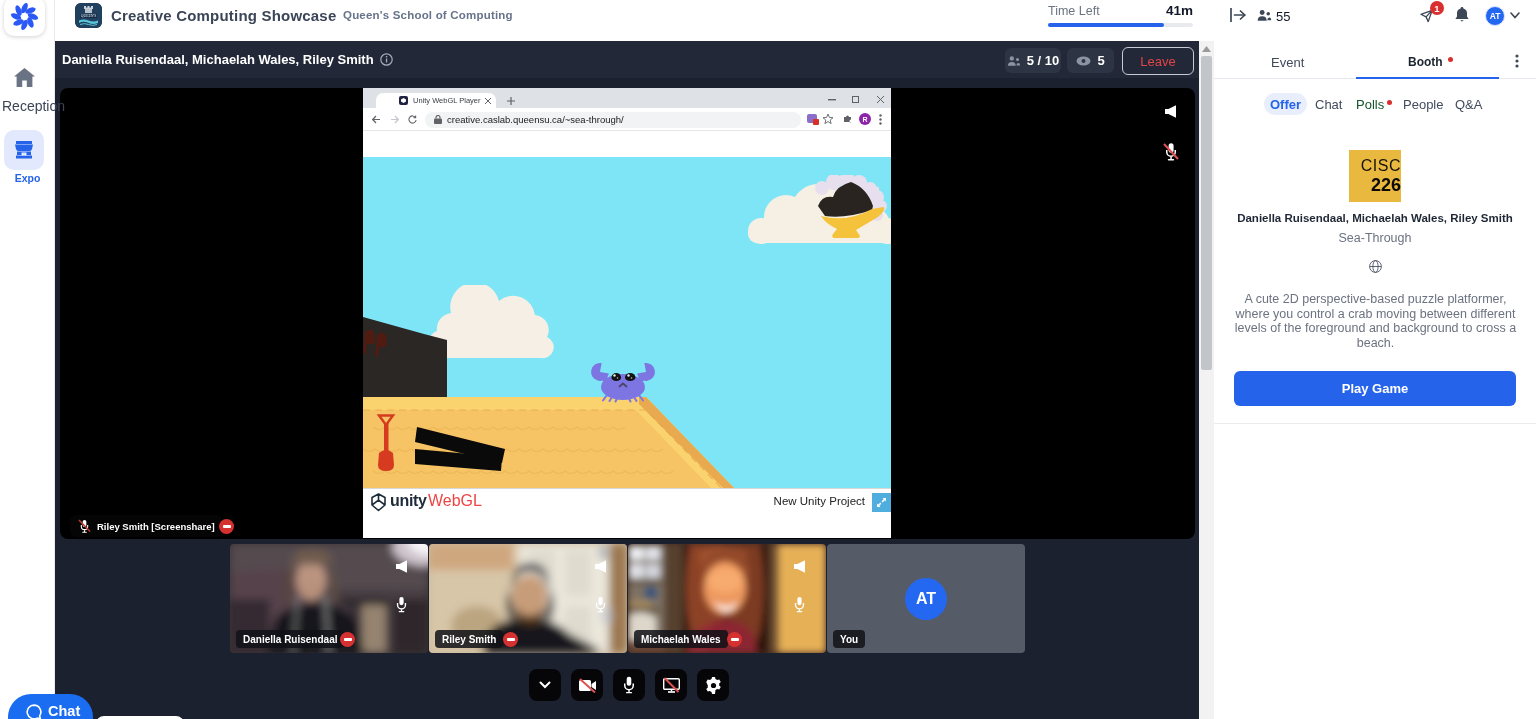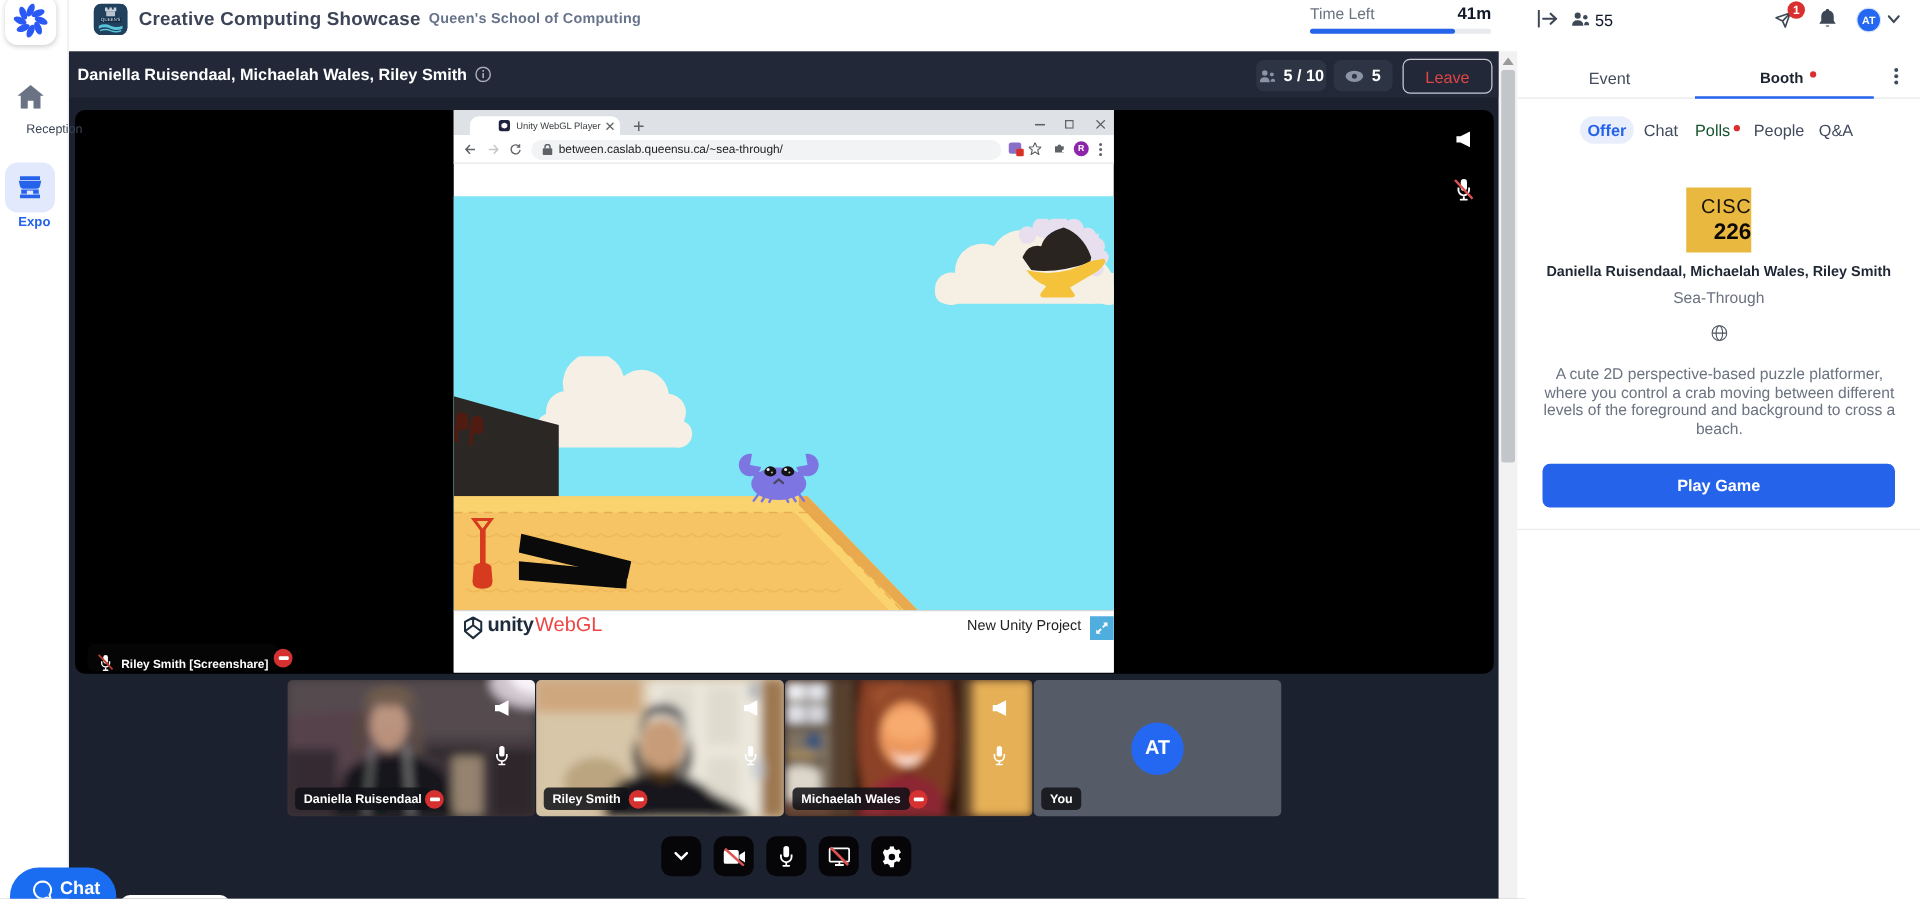--- a/index.html
+++ b/index.html
@@ -38,21 +38,21 @@
   </div>
 <div class="abs badge" style="left:1067px;top:48px;width:47px;height:25px">
 <svg width="15" height="10" viewBox="0 0 15 10">
       <ellipse cx="7.5" cy="5" rx="7" ry="4.5" fill="#8b93a5"></ellipse>
       <circle cx="7.5" cy="5" r="2" fill="#2d3444"></circle>
     </svg>
 <span>5</span>
   </div>
 <div class="abs" style="left:1122px;top:47px;width:70px;height:26px;border:1.5px solid #c6cbd4;border-radius:6px;color:#e14545;font-weight:normal;font-size:13px;display:flex;align-items:center;justify-content:center">Leave</div>
 
-<div class="abs" style="left:70px;top:515px;background:rgba(8,8,10,.6);border-radius:6px;height:22px;display:flex;align-items:flex-end;padding:0 8px;gap:6px">
+<div class="abs" style="left:70px;top:515px;background:rgba(8,8,10,.6);border-radius:6px;height:22px;display:flex;align-items:center;padding:0 8px;gap:6px">
 <svg width="13" height="14" viewBox="0 0 14 15">
       <g fill="#fff">
         <rect x="5" y="1" width="4" height="7.5" rx="2"></rect>
         <path d="M3 6.5 v1.5 a4 4 0 0 0 8 0 V6.5 h-1.2 v1.5 a2.8 2.8 0 0 1-5.6 0 V6.5Z"></path>
         <rect x="6.4" y="12" width="1.2" height="2"></rect>
         <rect x="4.5" y="13.6" width="5" height="1.2" rx=".6"></rect>
       </g>
       <line x1="1" y1="1" x2="13" y2="13.5" stroke="#c0392b" stroke-width="1.6"></line>
     </svg>
 <span style="color:#fff;font-size:9.5px;font-weight:bold">Riley Smith [Screenshare]</span>
@@ -104,21 +104,21 @@
       <path d="M1 4.5 H8 M5 1 L8.3 4.5 L5 8" fill="none" stroke="#c4c7cb" stroke-width="1.2"></path>
     </svg>
   <svg class="abs" style="left:45px;top:27px" width="9" height="9" viewBox="0 0 10 10">
       <path d="M8.5 3 A4 4 0 1 0 9 5.5 M8.5 0.5 V3 H6" fill="none" stroke="#5f6368" stroke-width="1.2"></path>
     </svg>
   <div class="abs" style="left:62px;top:23.5px;width:376px;height:16px;background:#f1f3f4;border-radius:8px"></div>
   <svg class="abs" style="left:71px;top:27px" width="8" height="9" viewBox="0 0 8 9">
       <rect y="3.5" width="8" height="5.5" rx="1" fill="#5f6368"></rect>
       <path d="M2 3.5 V2.5 a2 2 0 0 1 4 0 V3.5" fill="none" stroke="#5f6368" stroke-width="1.2"></path>
     </svg>
-  <div class="abs" style="left:84px;top:26px;font-size:9.5px;color:#202124">between.caslab.queensu.ca/~sea-through/</div>
+  <div class="abs" style="left:84px;top:26px;font-size:9.5px;color:#202124">creative.caslab.queensu.ca/~sea-through/</div>
   <div class="abs" style="left:444px;top:26px;width:10px;height:9px;background:#8a6fc8;border-radius:2px"></div>
   <div class="abs" style="left:450px;top:31px;width:6px;height:6px;background:#d93025;border-radius:1px"></div>
   <svg class="abs" style="left:460px;top:26px" width="10" height="10" viewBox="0 0 10 10">
       <path d="M5 0 L6.4 3.4 L10 3.7 L7.2 6 L8.1 9.6 L5 7.6 L1.9 9.6 L2.8 6 L0 3.7 L3.6 3.4Z" fill="none" stroke="#5f6368" stroke-width=".9"></path>
     </svg>
   <svg class="abs" style="left:480px;top:26px" width="10" height="10" viewBox="0 0 10 10">
       <path d="M1 4 h2 a1.5 1.5 0 1 1 3 0 h2 v2.5 a1.5 1.5 0 1 0 0 3 V9 h-7Z" fill="#5f6368" transform="translate(0,-1)"></path>
     </svg>
   <div class="abs" style="left:496px;top:25px;width:12px;height:12px;background:#8e24aa;border-radius:50%;color:#fff;font-size:7px;font-weight:bold;display:flex;align-items:center;justify-content:center">R</div>
   <svg class="abs" style="left:516px;top:26px" width="3" height="11" viewBox="0 0 3 11">
@@ -521,21 +521,21 @@
     <ellipse cx="14.5" cy="6.1" rx="2.7" ry="5.5" fill="#2a59f5" transform="rotate(90 14.5 14.5) rotate(24 14.5 6.1)"></ellipse>
     <ellipse cx="14.5" cy="6.1" rx="2.7" ry="5.5" fill="#2a59f5" transform="rotate(135 14.5 14.5) rotate(24 14.5 6.1)"></ellipse>
     <ellipse cx="14.5" cy="6.1" rx="2.7" ry="5.5" fill="#2a59f5" transform="rotate(180 14.5 14.5) rotate(24 14.5 6.1)"></ellipse>
     <ellipse cx="14.5" cy="6.1" rx="2.7" ry="5.5" fill="#2a59f5" transform="rotate(225 14.5 14.5) rotate(24 14.5 6.1)"></ellipse>
     <ellipse cx="14.5" cy="6.1" rx="2.7" ry="5.5" fill="#2a59f5" transform="rotate(270 14.5 14.5) rotate(24 14.5 6.1)"></ellipse>
     <ellipse cx="14.5" cy="6.1" rx="2.7" ry="5.5" fill="#2a59f5" transform="rotate(315 14.5 14.5) rotate(24 14.5 6.1)"></ellipse>
   </svg>
 <svg class="abs" style="left:14px;top:68px" width="21" height="19" viewBox="0 0 21 19">
     <path d="M10.5 0 L21 8.5 h-2.6 V19 h-5.6 v-6.5 h-4.6 V19 H2.6 V8.5 H0Z" fill="#6a7383"></path>
   </svg>
-<div class="abs" style="left:16px;top:98px;width:55px;text-align:center;font-size:10px;color:#3b4557">Reception</div>
+<div class="abs" style="left:2px;top:98px;width:55px;text-align:center;font-size:14px;color:#3b4557">Reception</div>
 <div class="abs" style="left:4px;top:130px;width:40px;height:40px;background:#e3e9fc;border-radius:10px"></div>
 <svg class="abs" style="left:14px;top:140px" width="20" height="20" viewBox="0 0 20 20">
     <g fill="#2563eb">
       <path d="M2 1 h16 v3 H2Z"></path>
       <path d="M1 4.5 h18 l-1 4.5 a2.5 2.5 0 0 1-2.4 2 H4.4 a2.5 2.5 0 0 1-2.4-2Z"></path>
       <path d="M3 11.5 h14 V15 H3Z"></path>
       <path d="M2 15.5 h16 v3 H2Z"></path>
       <rect x="7.5" y="12.5" width="5" height="3" fill="#e3e9fc"></rect>
     </g>
   </svg>

